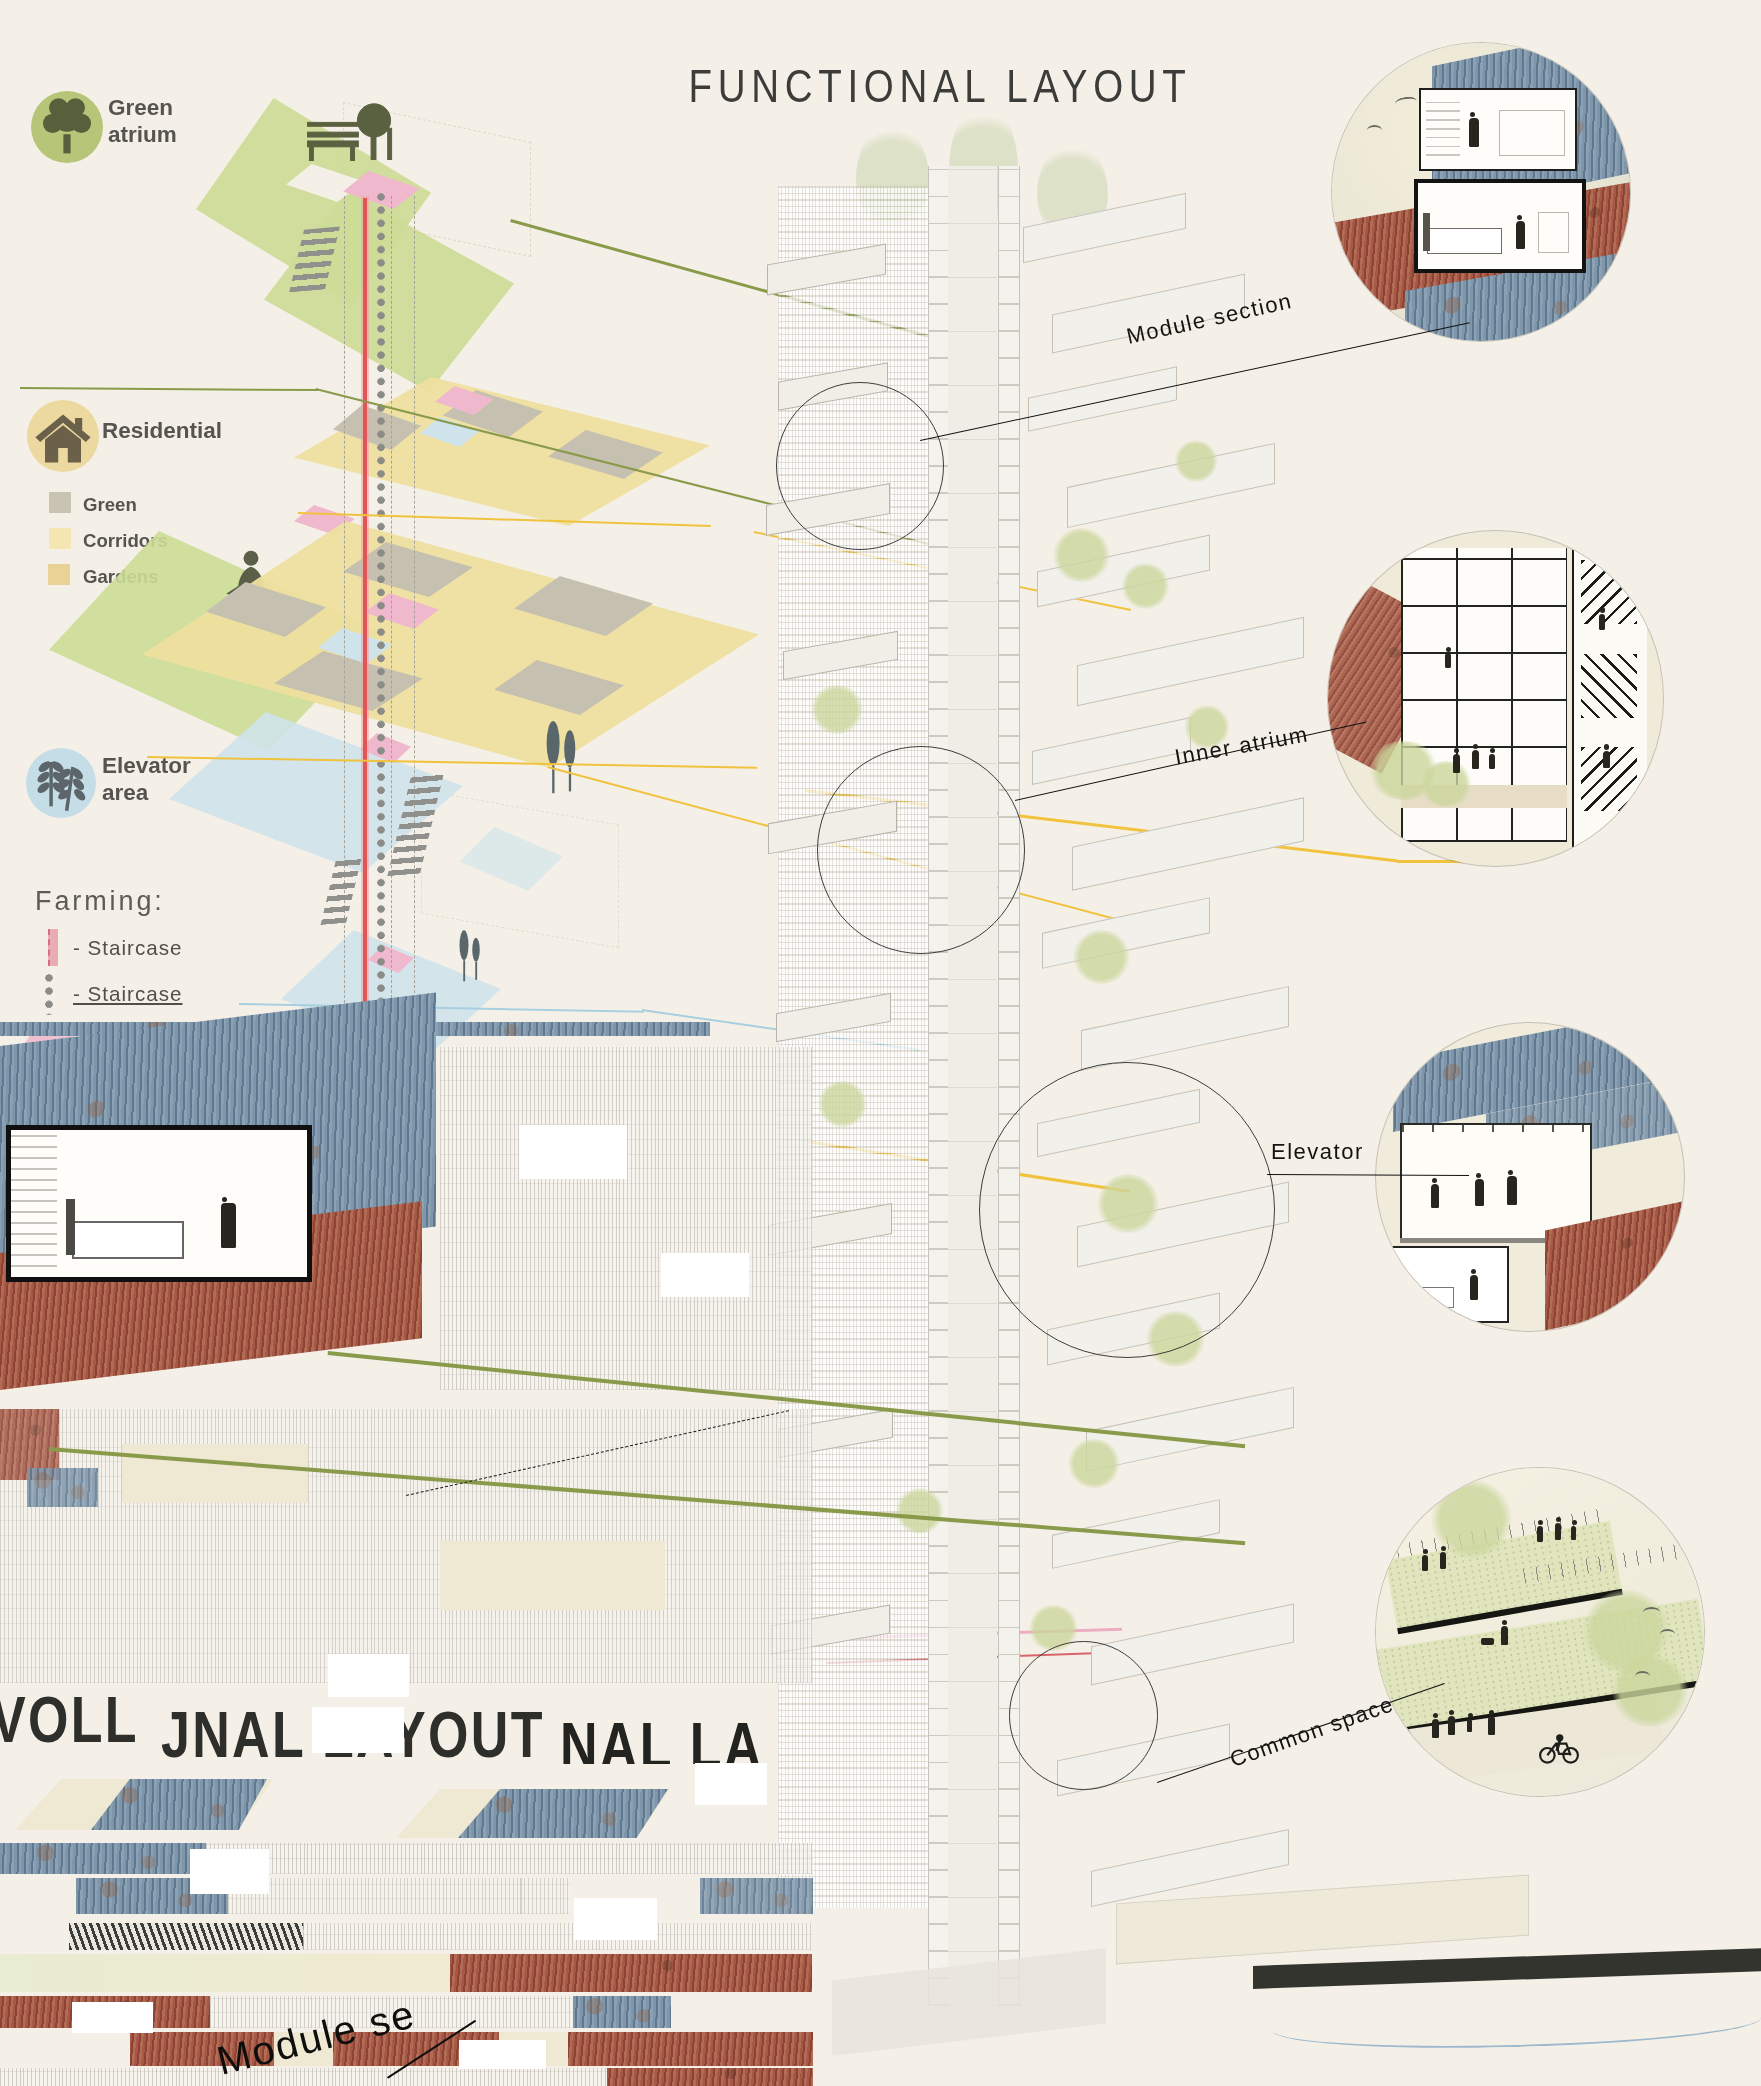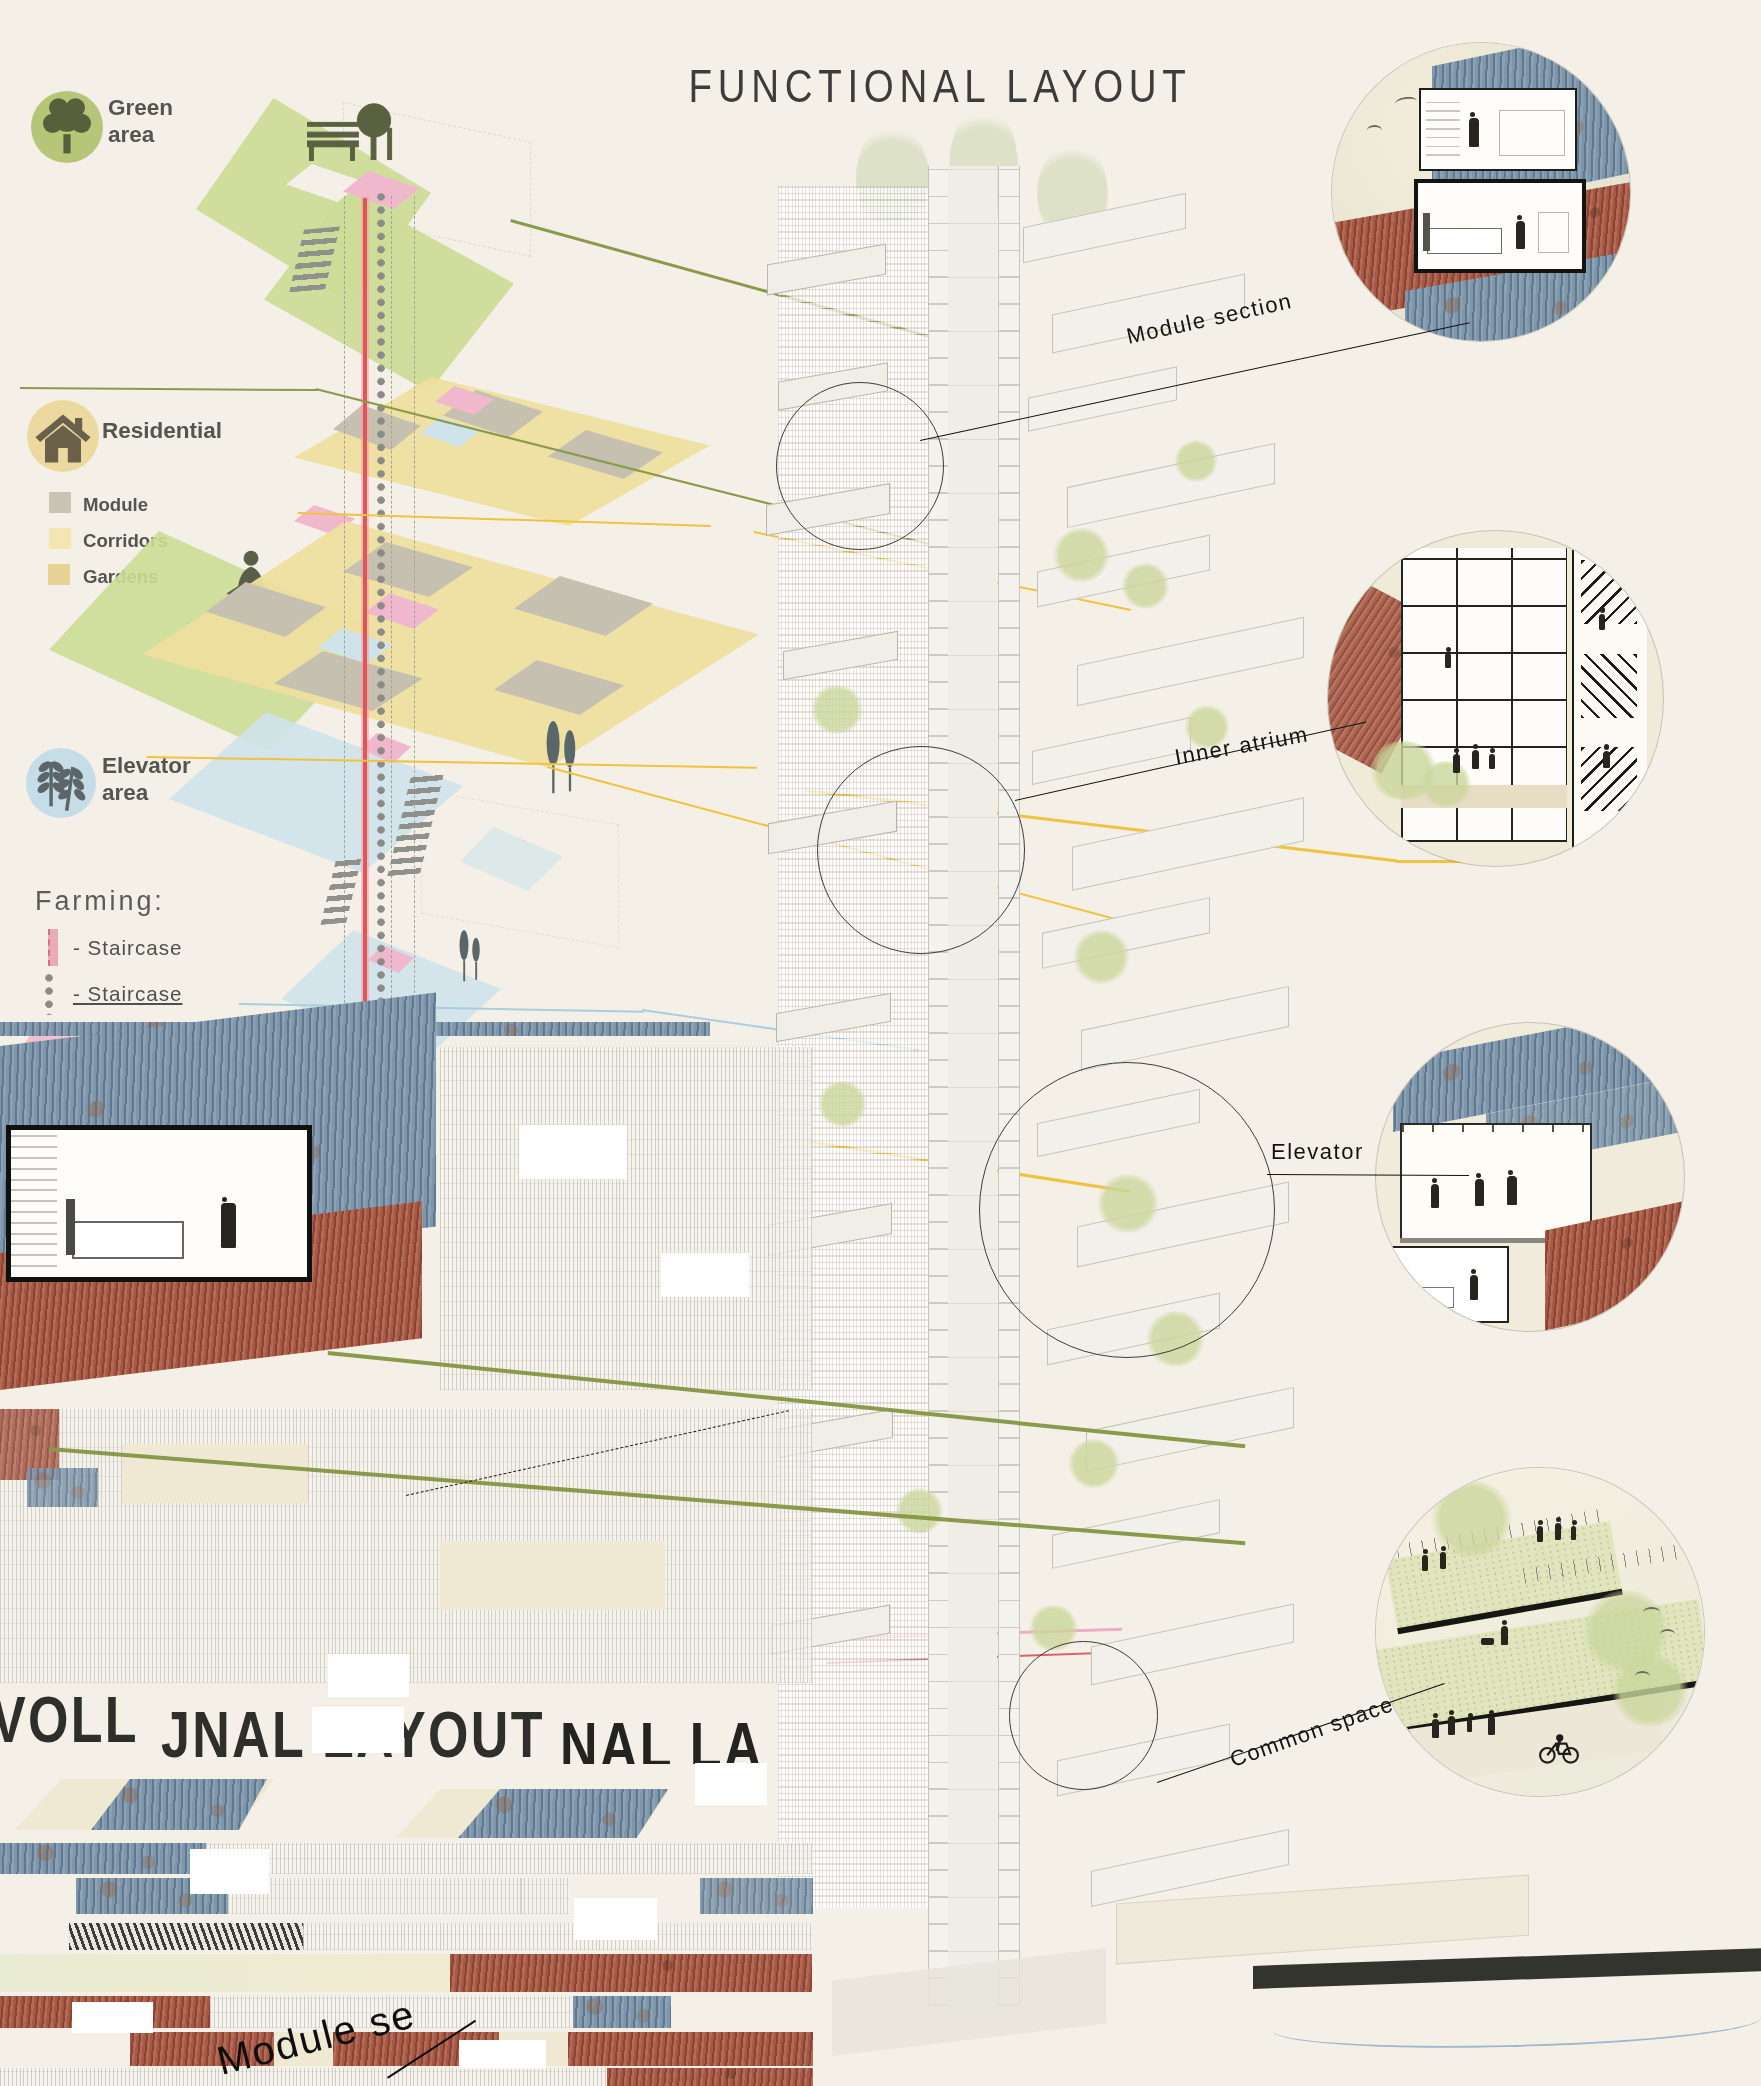--- a/index.html
+++ b/index.html
@@ -71,35 +71,35 @@
         <g fill="#57603a">
             <rect x="27" y="36" width="6" height="16"></rect>
             <circle cx="30" cy="22" r="12"></circle>
             <circle cx="18" cy="27" r="8"></circle>
             <circle cx="42" cy="27" r="8"></circle>
             <circle cx="23" cy="14" r="8"></circle>
             <circle cx="37" cy="14" r="8"></circle>
           </g>
       </svg>
     </span>
-    <span class="cat-label" style="left:108px;top:94px;width:98px;">Green area</span>
+    <span class="cat-label" style="left:108px;top:94px;width:98px;">Green atrium</span>
 
     <span class="cat-circle" style="left:27px;top:400px;width:72px;height:72px;background:#ecd9a0;">
       <svg viewBox="0 0 60 60" width="72" height="72">
         <g fill="#6b604a">
             <path d="M7 31 L30 12 L53 31 L49 35 L30 19 L11 35 Z"></path>
             <path d="M15 33 L30 21 L45 33 V52 H34 V40 H26 V52 H15 Z"></path>
             <rect x="40" y="15" width="6" height="10"></rect>
           </g>
       </svg>
     </span>
     <span class="cat-label" style="left:102px;top:417px;">Residential</span>
 
     <span class="swatch" style="left:49px;top:492px;width:22px;height:21px;background:#c9c3b3;"></span>
-    <span class="sub-label" style="left:83px;top:494px;">Module</span>
+    <span class="sub-label" style="left:83px;top:494px;">Green</span>
     <span class="swatch" style="left:49px;top:528px;width:22px;height:21px;background:#f4e6b2;"></span>
     <span class="sub-label" style="left:83px;top:530px;">Corridors</span>
     <span class="swatch" style="left:48px;top:564px;width:22px;height:21px;background:#e8d395;"></span>
     <span class="sub-label" style="left:83px;top:566px;">Gardens</span>
 
     <span class="cat-circle" style="left:26.4px;top:748px;width:70px;height:70px;background:#c5dde6;">
       <svg viewBox="0 0 60 60" width="70" height="70">
         <g fill="#5c666a">
           <rect x="20" y="12" width="3" height="38"></rect>
             <rect x="36" y="16" width="3" height="38" transform="rotate(8 37 35)"></rect>

